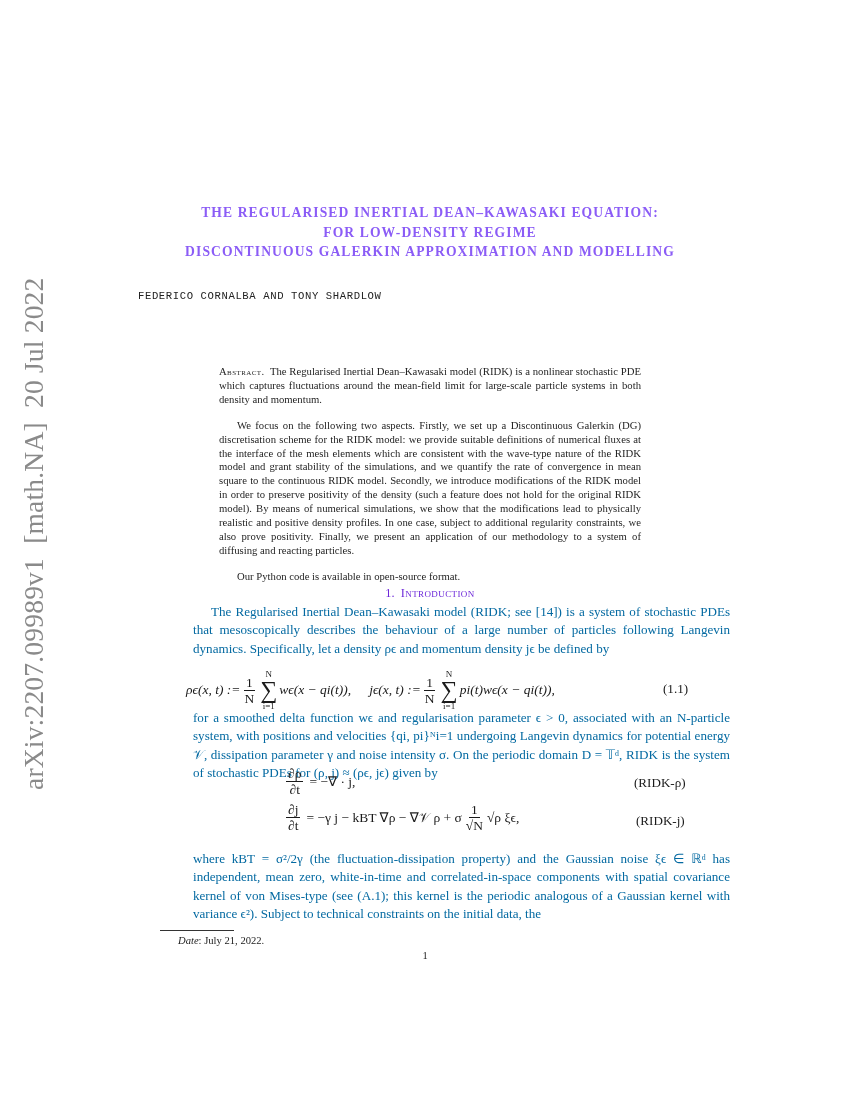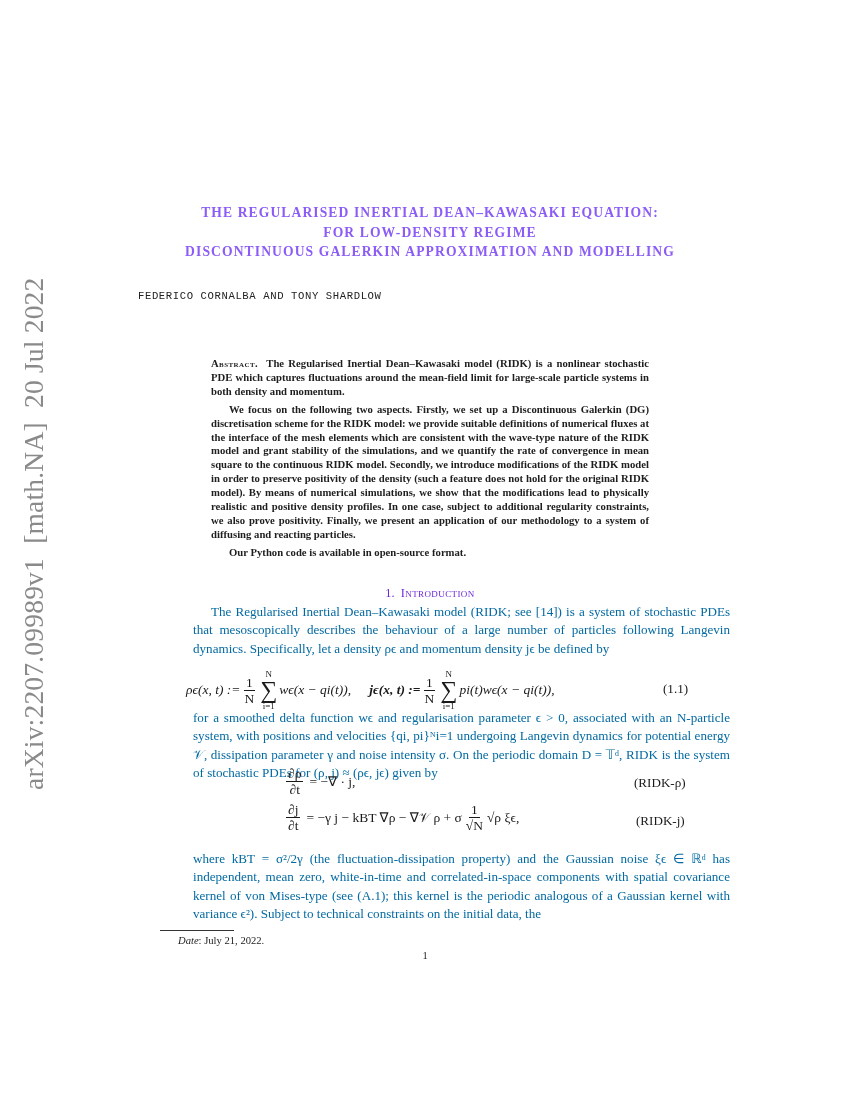--- a/index.html
+++ b/index.html
@@ -19,21 +19,21 @@
   }
   .authors {
     position: absolute; top: 290px; left: 138px; width: 560px; 
     font-family: Liberation Mono, monospace; font-size: 10.6px; letter-spacing: 0.6px; color: #222;
   }
   .abstract {
     position: absolute; top: 353px; left: 207px; width: 446px;
     font-family: "Liberation Serif", serif; font-size: 10.7px; line-height: 13.9px;
     text-align: justify; color: #1e1e1e;
   }
-  .abstract p { margin: 4px; text-indent: 18px; font-weight: bold; }
+  .abstract p { margin: 12px; text-indent: 18px; }
   .abstract p.first { text-indent: 0; }
   .sc { font-variant: small-caps; letter-spacing: 0.4px; }
   .section-title {
     position: absolute; top: 586px; left: 150px; width: 560px; text-align: center;
     font-family: "Liberation Serif", serif; font-size: 12.3px; color: #6d28d9;
   }
   .body-text {
     position: absolute; left: 160px; width: 537px;
     font-family: "Liberation Serif", serif; font-size: 13.1px; line-height: 18.3px;
     text-align: justify; color: #0369a1; margin-left: 33px;
@@ -44,21 +44,21 @@
   .after-eq1 { top: 709px; }
   .after-ridk { top: 850px; }
   .eq { position: absolute; font-family: "Liberation Serif", serif; font-size: 13.5px; color: #1a1a1a; }
   .eq-label { position: absolute; font-family: "Liberation Serif", serif; font-size: 13.1px; color: #1a1a1a; }
   .frac { display: inline-flex; flex-direction: column; align-items: center; vertical-align: middle; margin: 0 2px; }
   .frac .num { border-bottom: 1px solid #1a1a1a; padding: 0 2px; line-height: 15px; }
   .frac .den { padding: 0 2px; line-height: 15px; }
   .sum { display: inline-flex; flex-direction: column; align-items: center; vertical-align: middle; margin: 0 2px; }
   .sum .lim { font-size: 9px; line-height: 10px; }
   .sum .sym { font-size: 24px; line-height: 22px; }
-  .bf { font-weight: bold; font-style: italic; }
+  .bf { font-weight: normal; font-style: italic; }
   i { font-style: italic; }
   .footnote-rule { position: absolute; left: 160px; top: 930px; width: 74px; height: 0; border-top: 1px solid #333; }
   .footnote { position: absolute; left: 178px; top: 935px; font-family: "Liberation Serif", serif; font-size: 10.6px; color: #222; }
   .page-number { position: absolute; left: 420px; top: 950px; width: 10px; text-align: center;
                  font-family: "Liberation Serif", serif; font-size: 10.5px; color: #222; }
 </style>
 </head>
 <body>
 
 <div class="arxiv-stamp">arXiv:2207.09989v1  [math.NA]  20 Jul 2022</div>

